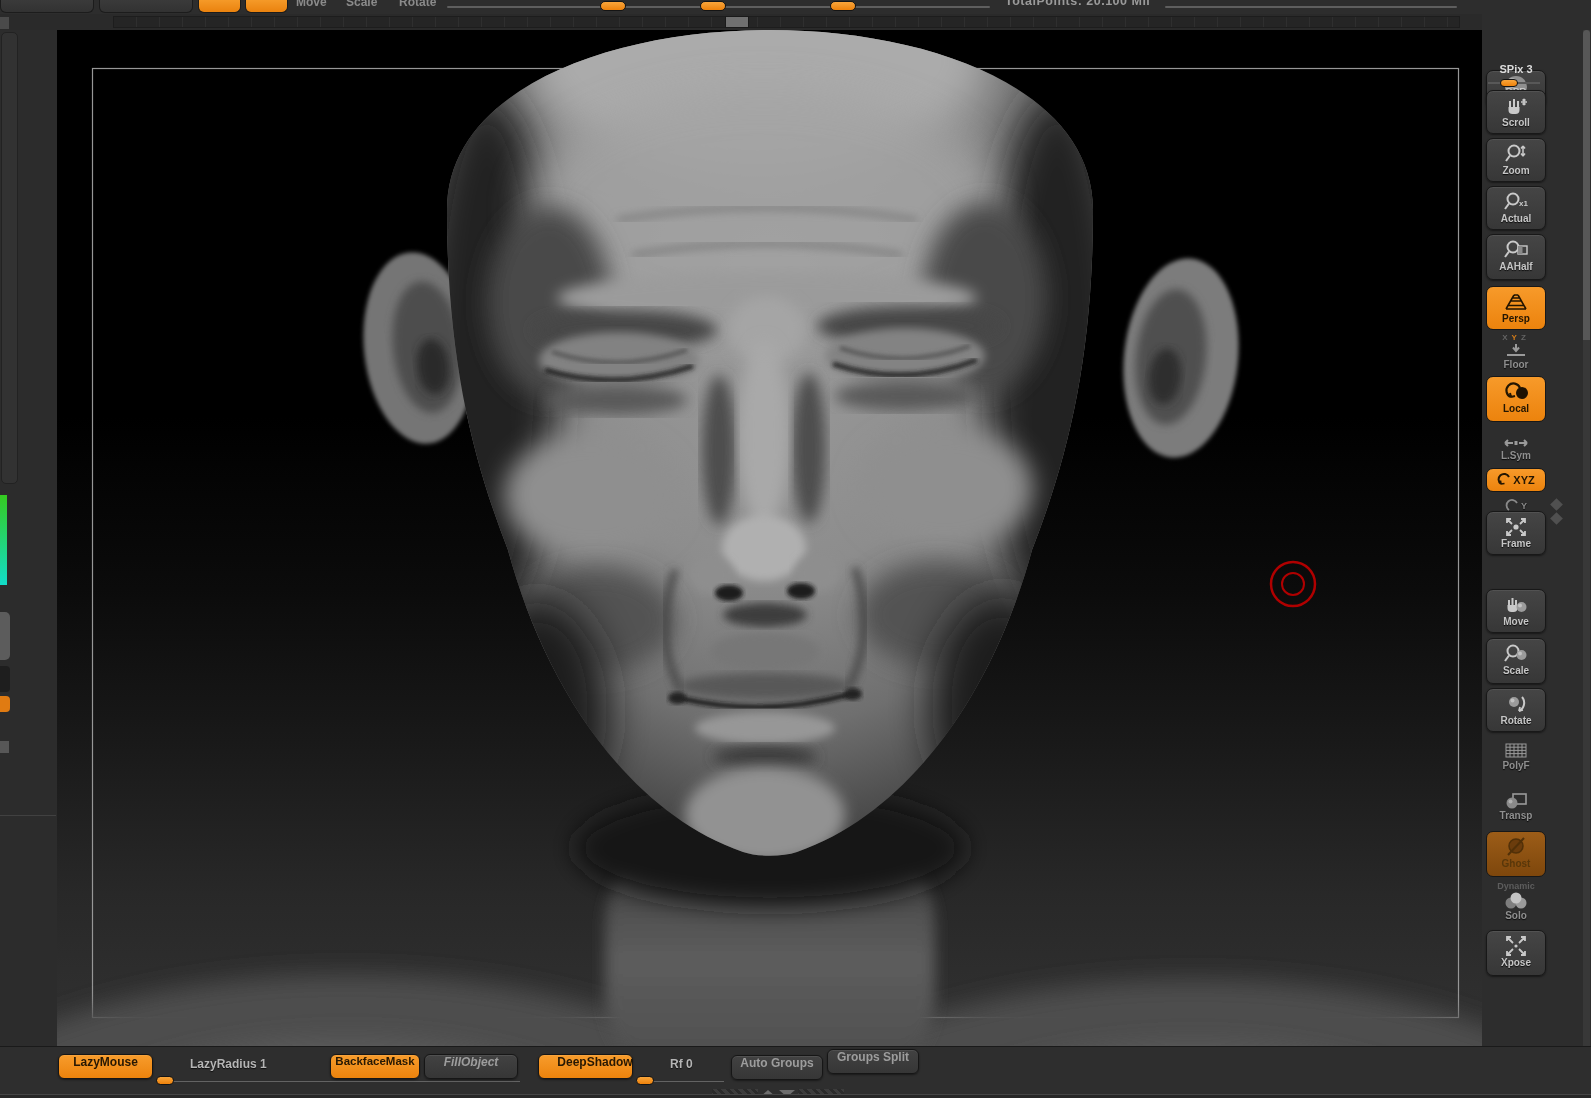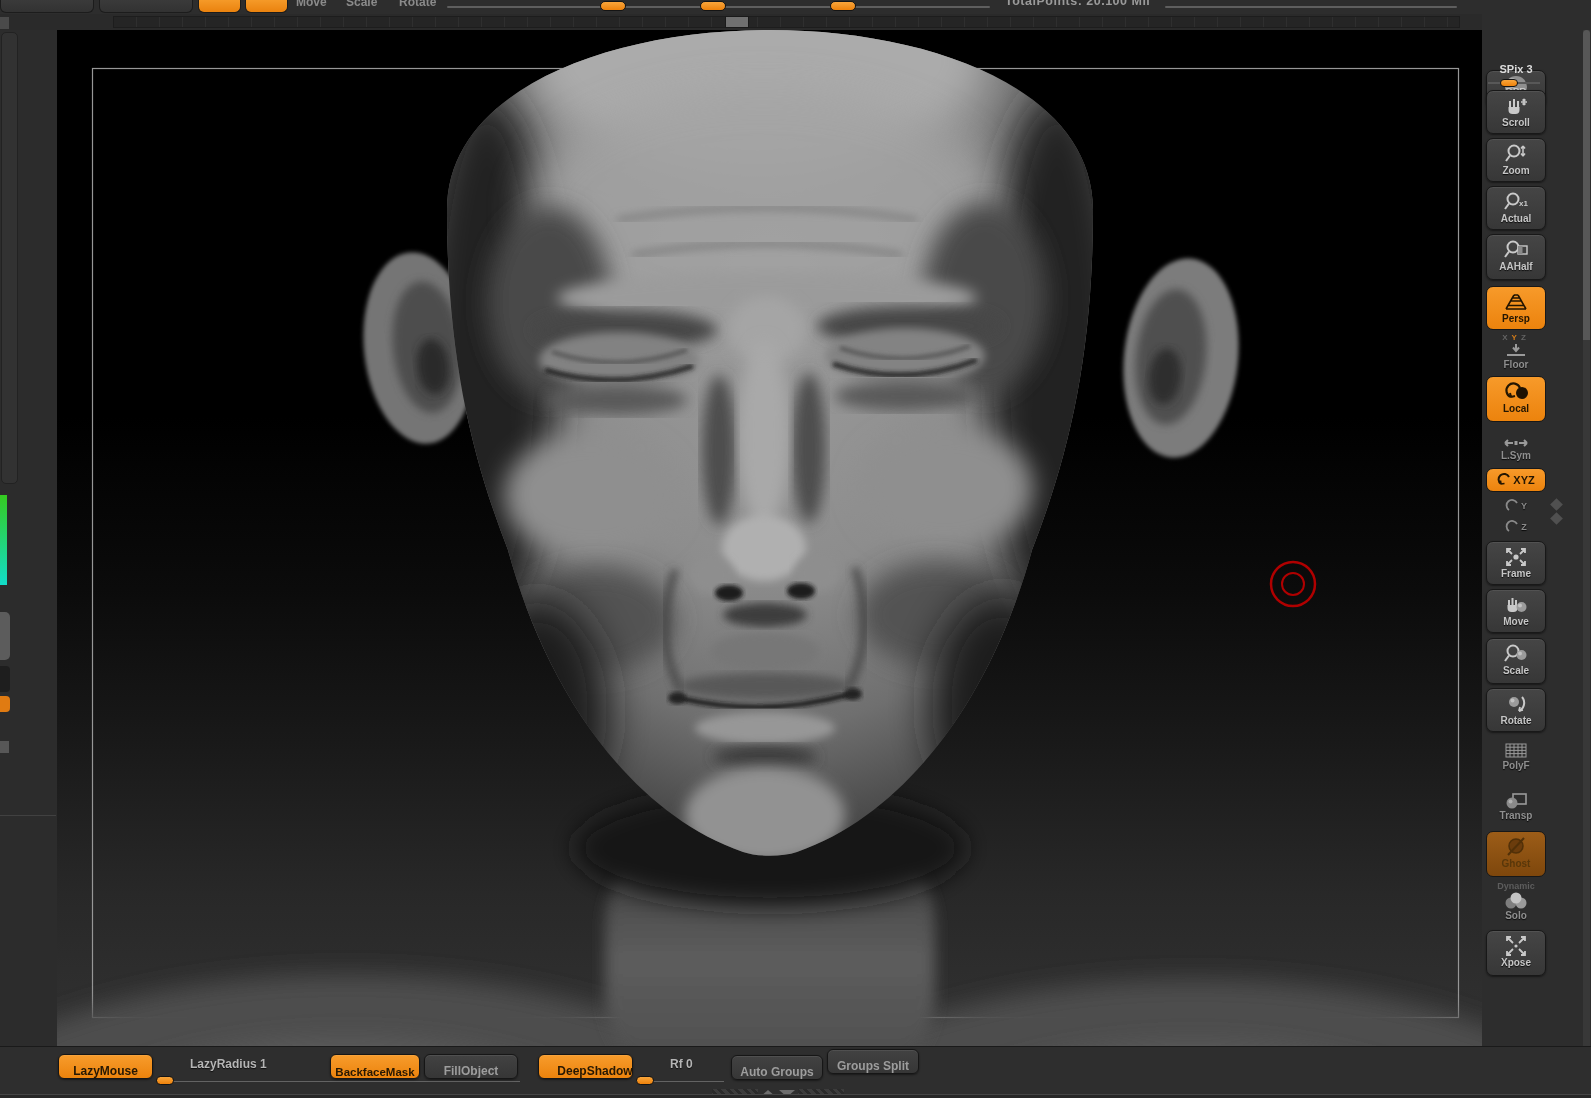--- a/index.html
+++ b/index.html
@@ -43,21 +43,21 @@
   .ric{margin-top:4px;}
   .rslider-track{position:absolute;left:6px;width:52px;height:2px;background:#585858;}
   .tinyaxis{position:absolute;left:4px;width:60px;text-align:center;font-size:8px;font-weight:bold;letter-spacing:4px;}
   .tinyaxis .dim{color:#646464;} .tinyaxis .lit{color:#cf7a1a;}
   #dynlabel{position:absolute;left:4px;width:60px;text-align:center;font-size:9px;font-weight:bold;color:#5d5d5d;}
   #rscroll-track{position:absolute;left:101px;top:30px;width:7px;height:1016px;background:#383838;}
   #rscroll-thumb{position:absolute;left:101px;top:30px;width:7px;height:310px;background:#575757;border-radius:4px 4px 0 0;}
   .rdiamond{position:absolute;left:70px;width:9px;height:9px;background:#505050;transform:rotate(45deg);}
   
   #bottombar{position:absolute;left:0;top:1046px;width:1591px;height:52px;background:#2e2e2e;border-top:1px solid #1a1a1a;box-sizing:border-box;}
-  .bbtn{position:absolute;height:25px;border-radius:6px;display:flex;align-items:flex-end;justify-content:center;
+  .bbtn{position:absolute;height:25px;border-radius:6px;display:flex;align-items:flex-start;justify-content:center;
         font-size:12px;font-weight:bold;box-sizing:border-box;border:1px solid #161616;
         box-shadow:inset 0 1px 0 rgba(255,255,255,.08),0 1px 2px rgba(0,0,0,.45);}
   .bbtn.orange{background:linear-gradient(#f79c2c,#ec830d);color:#271803;}
   .bbtn.dark{background:linear-gradient(#424242,#363636);color:#9d9d9d;}
   .blabel{position:absolute;font-size:12px;font-weight:bold;color:#b5b5b5;text-shadow:0 1px 1px rgba(0,0,0,.7);margin-left:32px;}
   .btrack{position:absolute;height:1px;background:#636363;}
   .hatch{position:absolute;top:1089px;height:8px;background:repeating-linear-gradient(45deg,#3c3c3c 0 3px,#2a2a2a 3px 6px);}
   .tri-up{position:absolute;top:1090px;width:0;height:0;border-left:8px solid transparent;border-right:8px solid transparent;border-bottom:7px solid #6e6e6e;}
   .tri-down{position:absolute;top:1090px;width:0;height:0;border-left:8px solid transparent;border-right:8px solid transparent;border-top:7px solid #6e6e6e;}
   #bottomedge{position:absolute;left:0;top:1094px;width:1591px;height:4px;background:#272727;border-top:1px solid #454545;}
@@ -330,21 +330,21 @@
       </svg>
       <span class="rlbl" style="font-size:9px;color:#8a8a8a;">Y</span>
     </div>
     <div class="rbtn flat" style="top:518px;height:18px;flex-direction:row;justify-content:center;">
       <svg width="16" height="16" viewBox="0 0 16 16">
         <path d="M4 12 a5.5 5.5 0 1 1 8 -7" stroke="#8a8a8a" stroke-width="1.8" fill="none"></path>
       </svg>
       <span class="rlbl" style="font-size:9px;color:#8a8a8a;">Z</span>
     </div>
 
-    <div class="rbtn raised" style="top:541px;height:44px;">
+    <div class="rbtn raised" style="top:511px;height:44px;">
       <svg class="ric" width="26" height="22" viewBox="0 0 26 22">
         <g stroke="#c9c9c9" stroke-width="1.8" fill="none">
           <path d="M9 8 L4 3 M4 7 V3 H8 M17 8 L22 3 M18 3 h4 v4 M9 14 L4 19 M4 15 v4 h4 M17 14 L22 19 M22 15 v4 h-4"></path>
         </g>
         <circle cx="13" cy="11" r="2.6" fill="#c9c9c9"></circle>
       </svg>
       <span class="rlbl">Frame</span>
     </div>
 
     <div class="rbtn raised" style="top:589px;height:44px;">
@@ -446,21 +446,21 @@
     <span>LazyRadius</span>
     <span>1</span>
   </div>
   <div class="btrack" style="left:157px;top:1081px;width:363px;"></div>
   <div class="pill" style="left:156px;top:1076px;width:18px;height:9px;"></div>
 
   <div class="bbtn orange" style="left:330px;top:1054px;width:90px;font-size:11.5px;">
     <span>BackfaceMask</span>
   </div>
 
-  <div class="bbtn dark" style="left:424px;top:1054px;width:94px;">
+  <div class="bbtn dark" style="left:424px;top:1054px;width:94px;font-style:italic;">
     <span>FillObject</span>
   </div>
 
   <div class="bbtn orange" style="left:538px;top:1054px;width:95px;padding-left:19px;">
     <span>DeepShadow</span>
   </div>
 
   <div class="blabel" style="left:638px;top:1057px;">
     <span>Rf</span>
     <span>0</span>

